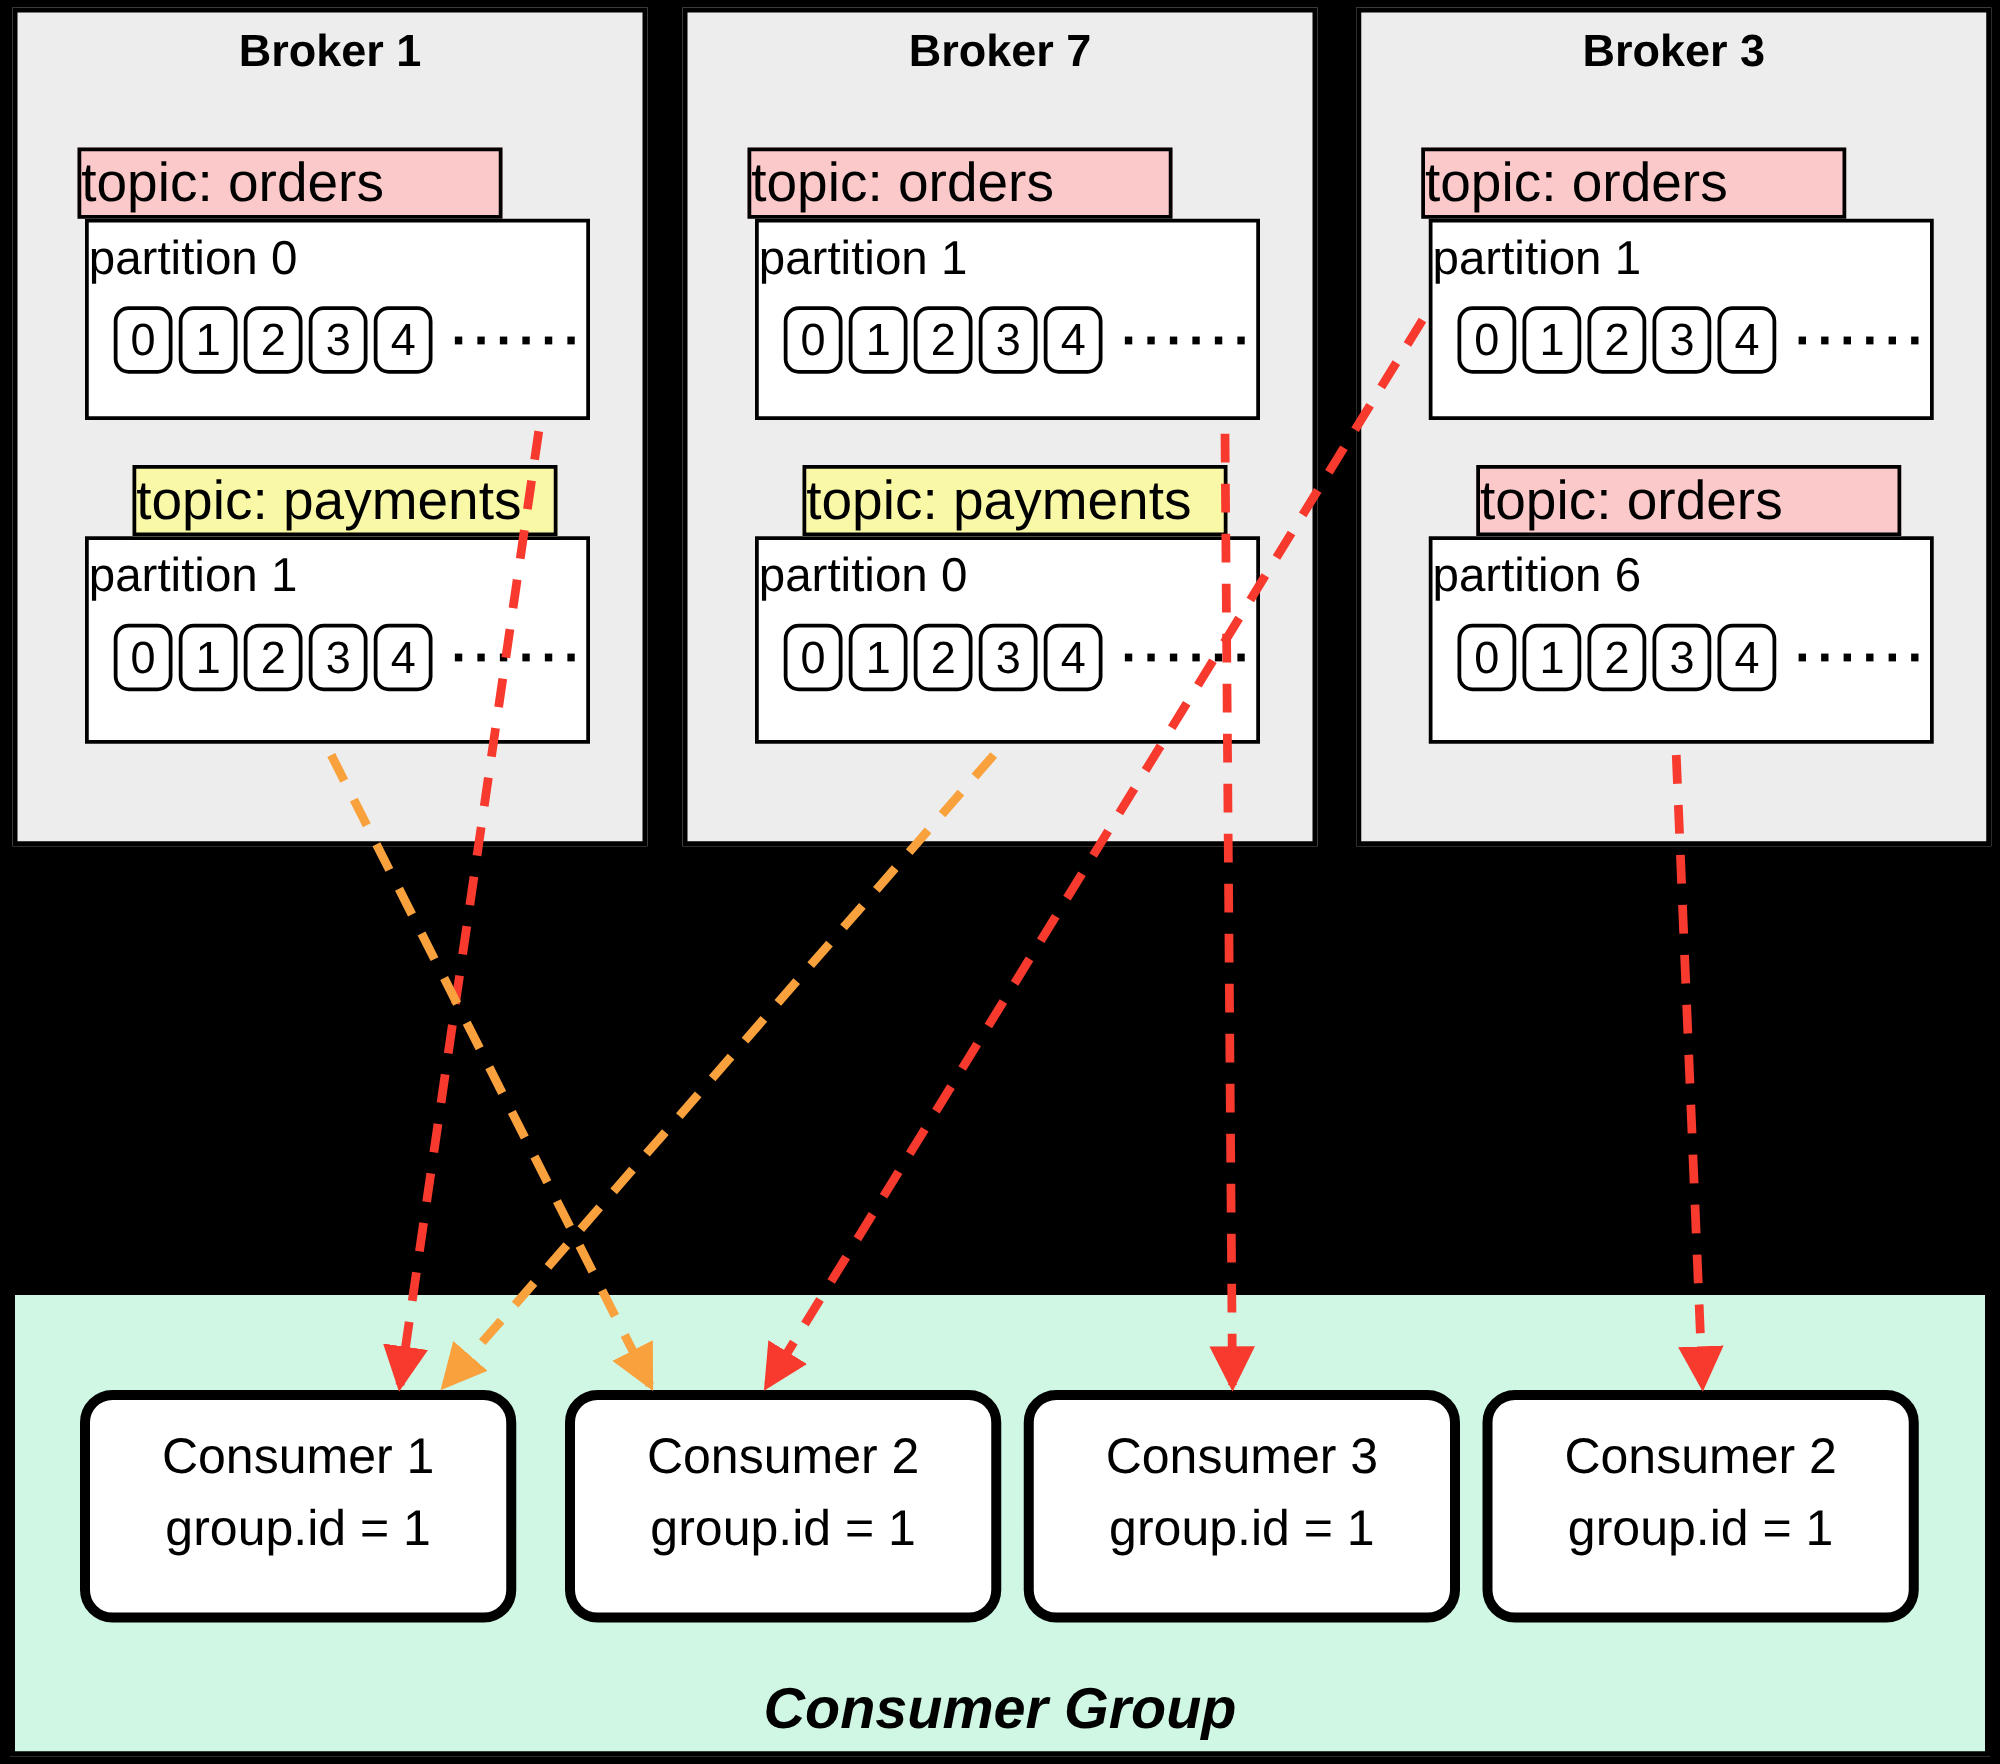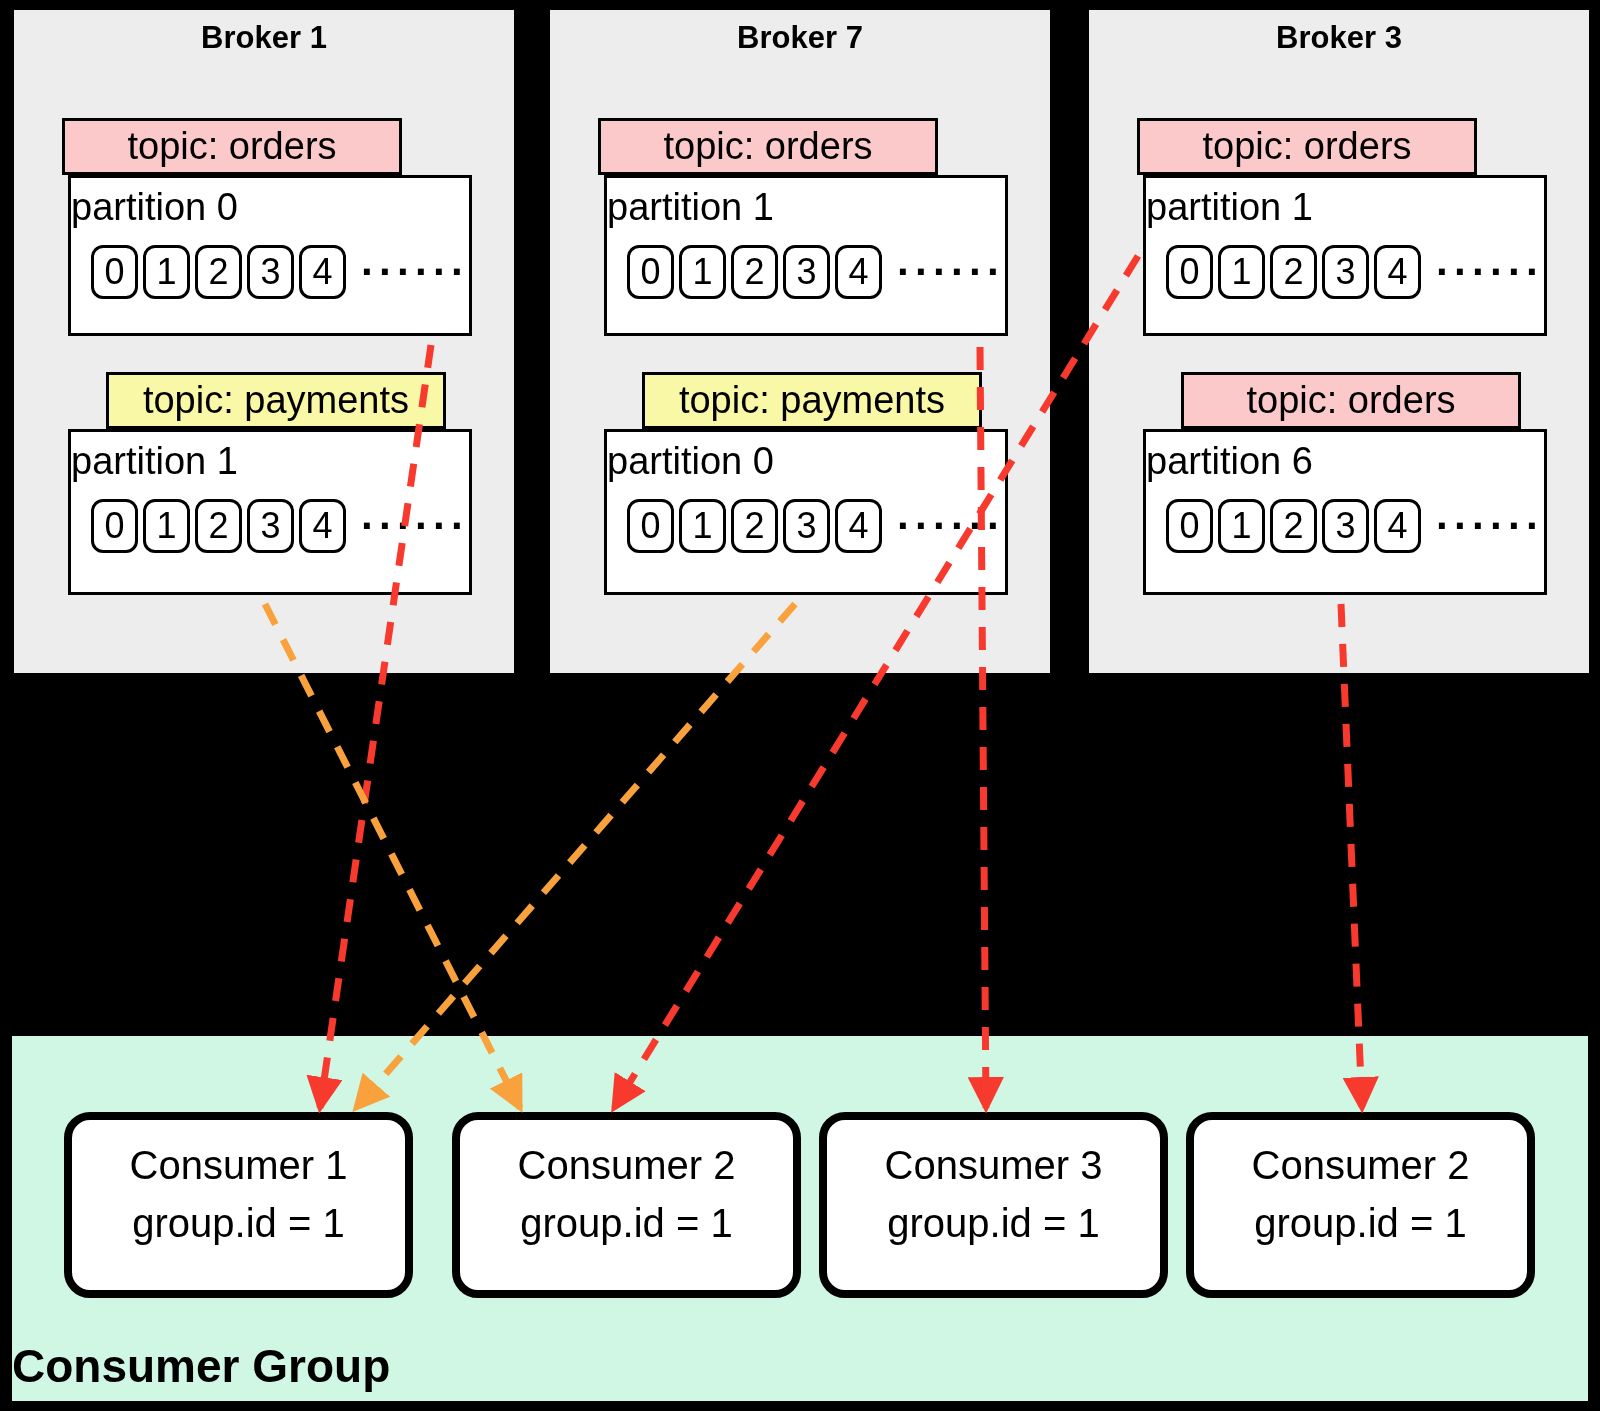--- a/index.html
+++ b/index.html
@@ -7,26 +7,26 @@
     position:relative;width:1600px;height:1411px;background:#000000;
     font-family:"Liberation Sans", sans-serif;color:#111;overflow:hidden;
   }
   
   .broker{
     position:absolute;top:6px;width:500px;height:663px;
     background:#ededed;border:4px solid #000;
   }
   .broker-title{
     position:absolute;top:10px;left:0;width:100%;text-align:center;
-    font-size:31px;font-weight:bold;color:#000;
+    font-size:36px;font-weight:bold;color:#000;
   }
   .topic-header{
     position:absolute;left:48px;width:334px;height:51px;
-    border:3px solid #000;text-align:center;line-height:51px;
-    font-size:38px;color:#000;z-index:2;
+    border:3px solid #000;line-height:51px;
+    font-size:44px;color:#000;z-index:2;
   }
   .topic-header.pink{background:#fbc9c9;}
   .topic-header.yellow{background:#f8f8a6;}
   .partition-box{
     position:absolute;left:54px;width:398px;height:155px;
     background:#fff;border:3px solid #000;z-index:1;
   }
   .s1 .topic-header{top:108px;}
   .s1 .partition-box{top:165px;}
   .s2 .topic-header{top:362px;margin-left:44px;}
@@ -42,22 +42,22 @@
   .dots{
     margin-left:10px;font-size:42px;font-weight:bold;letter-spacing:4px;
     line-height:48px;color:#000;white-space:nowrap;
   }
   
   .consumer-group{
     position:absolute;left:8px;top:1032px;width:1576px;height:365px;
     background:#cff7e3;border:4px solid #000;
   }
   .group-label{
-    position:absolute;bottom:8px;left:0;width:100%;text-align:left;
-    font-size:46px;font-weight:bold;color:#000;
+    position:absolute;bottom:8px;left:0;width:100%;text-align:center;
+    font-size:46px;font-weight:bold;color:#000;font-style:italic;
   }
   .consumer{
     position:absolute;top:76px;width:333px;height:154px;background:#fff;
     border:8px solid #000000;border-radius:26px;text-align:center;
     font-size:40px;color:#000;padding-top:16px;box-sizing:content-box;
   }
   .consumer .line{display:block;line-height:1.45;}
   
   #arrows{position:absolute;left:0;top:0;z-index:5;pointer-events:none;}
 </style>

